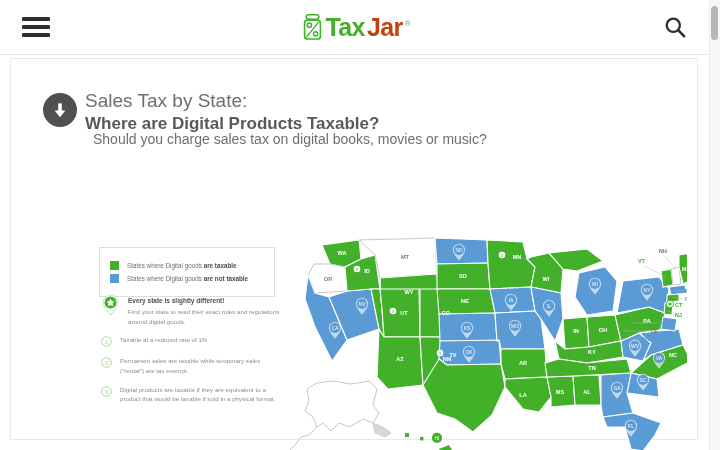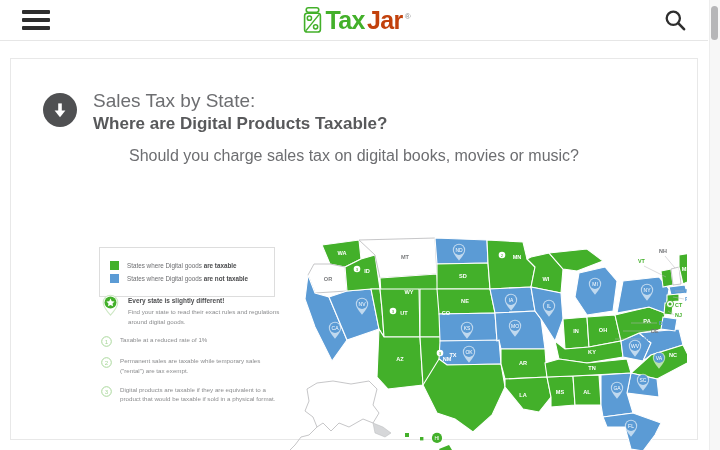--- a/index.html
+++ b/index.html
@@ -6,49 +6,49 @@
   html, body {
     width: 720px; height: 450px;
     font-family: "Liberation Sans", sans-serif;
     background: #ffffff;
     overflow: hidden;
   }
   #viewport { position: relative; width: 720px; height: 450px; background:#fff; }
 
   
   #navbar {
-    position: absolute; left:0; top:0; width: 708px; height: 41px;
+    position: absolute; left:0; top:0; width: 708px; height: 55px;
     background:#ffffff; border-bottom: 1px solid #e6e6e6;
     display:flex; align-items:center; justify-content:space-between;
     padding: 8px 22px;
   }
   #hamburger { width: 28px; height: 20px; display:flex; flex-direction:column; justify-content:space-between; cursor:pointer; }
   #hamburger span { display:block; height: 4px; background:#2e2e2e; border-radius:1px; }
   #brand { display:flex; align-items:flex-end; gap:2px; }
   #brand .logotext { font-size: 25px; font-weight: bold; letter-spacing:-0.6px; line-height:1; }
   #brand .g { color:#43b02a; }
   #brand .d { color:#c2410c; }
   #brand .reg { font-size:8px; color:#8a8a8a; margin-bottom:12px; }
   .jar-ico { width:19px; height:26px; margin-right:1px; }
 
   
   #card {
     position:absolute; left: 10px; top: 58px; width: 688px; height: 382px;
     background:#ffffff; border: 1px solid #e8e8e8;
   }
 
   
-  #headline { position:absolute; left: 32px; top: 30px; display:flex; gap: 16px; }
+  #headline { position:absolute; left: 32px; top: 30px; display:flex; gap: 8px; }
   #dl-circle {
     width: 34px; height: 34px; border-radius:50%; background:#4f5052;
     display:flex; align-items:center; justify-content:center; flex:0 0 34px; margin-top:4px;
   }
   #h-text .l1 { font-size: 19px; color:#6d6e71; line-height:1.25; font-weight:400; }
   #h-text .l2 { font-size: 17px; color:#58595b; line-height:1.25; font-weight:bold; }
-  #subtitle { position:absolute; left: 82px; top: 88px; font-size: 16px; color:#6d6e71;margin-left:36px; }
+  #subtitle { position:absolute; left: 82px; top: 72px; font-size: 14px; color:#6d6e71; }
 
   
   #legendbox {
     position:absolute; left: 88px; top: 188px; width: 176px;
     border: 1px solid #dddddd; padding: 9px 10px; background:#fff;
   }
   .lg-row { display:flex; align-items:center; gap:8px; margin: 4px 0; }
   .lg-swatch { width: 9px; height: 9px; flex: 0 0 9px; }
   .lg-txt { font-size: 6.3px; color:#6d6e71; }
   .lg-txt b { color:#4b4c4e; }

